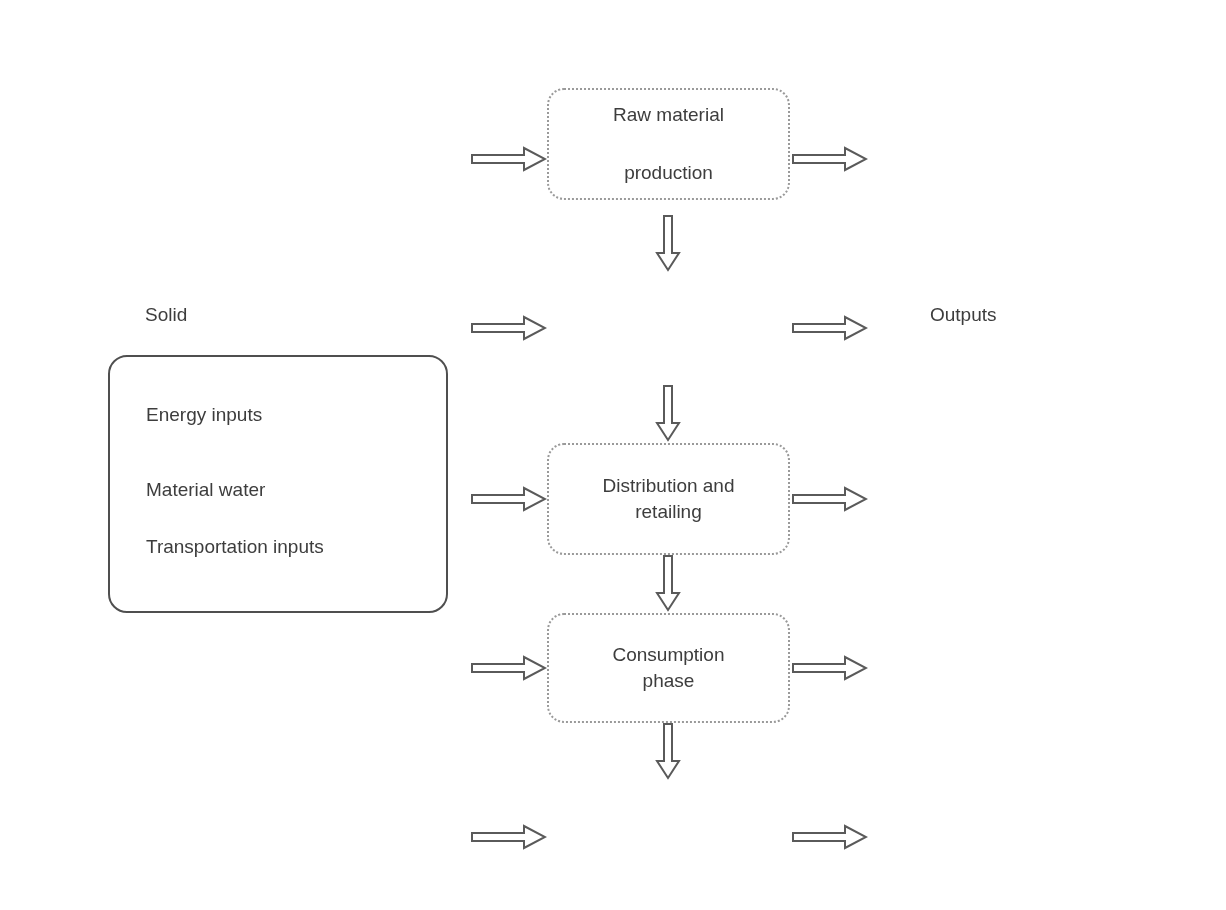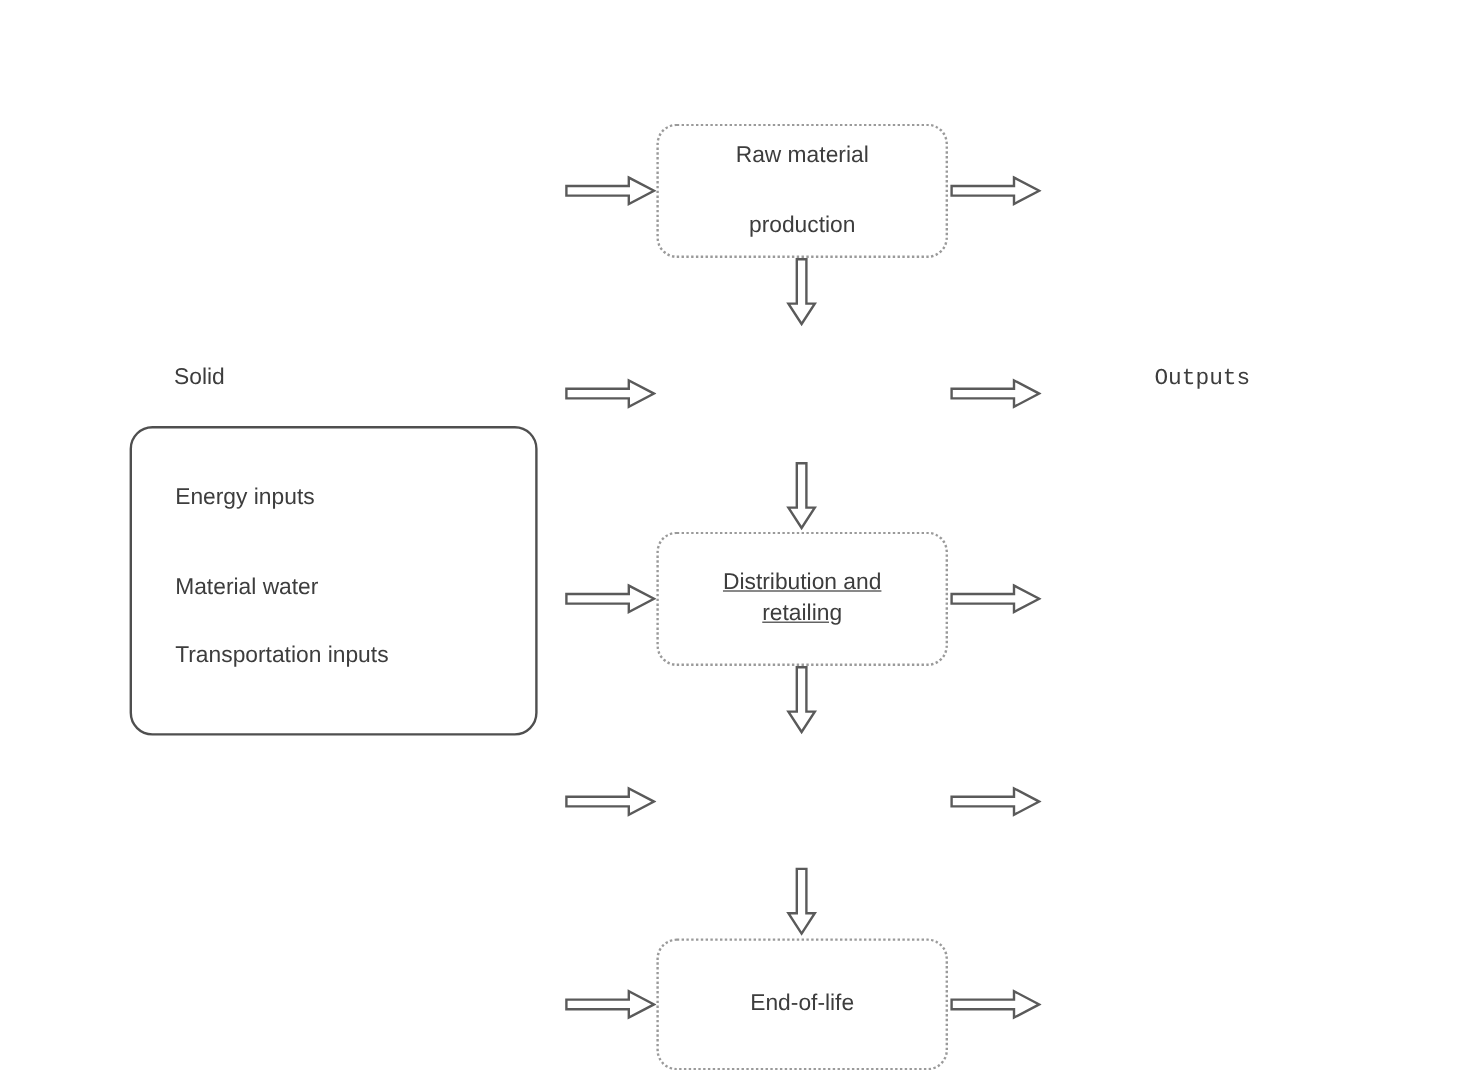--- a/index.html
+++ b/index.html
@@ -29,23 +29,23 @@
     flex-direction: column;
     align-items: center;
     justify-content: center;
     text-align: center;
     font-size: 19px;
     line-height: 26px;
     background: var(--background, #ffffff);
   }
   .stage span { display: block; white-space: nowrap; }
 
-  #stage-1 { top: 103px; height: 112px; gap: 32px; }
+  #stage-1 { top: 88px; height: 112px; gap: 32px; }
   #stage-2 { top: 273px; height: 110px; }
-  #stage-3 { top: 443px; height: 112px; text-decoration: underline; }
+  #stage-3 { top: 443px; height: 112px; }
   #stage-4 { top: 613px; height: 110px; }
   #stage-5 { top: 782px; height: 110px; }
 
   
   .arrow { position: absolute; }
   .arrow polygon {
     fill: var(--arrow-fill, #ffffff);
     stroke: var(--arrow-outline, #5a5a5a);
     stroke-width: 2;
     stroke-linejoin: miter;
@@ -66,21 +66,21 @@
   .down-y4 { top: 723px; }
 
   
   .panel-label {
     position: absolute;
     font-size: 19px;
     line-height: 24px;
     white-space: nowrap;
   }
   #inputs-label  { left: 145px; top: 303px; }
-  #outputs-label { left: 962px; top: 303px; font-family: Liberation Mono, monospace; }
+  #outputs-label { left: 930px; top: 303px; }
 
   .panel {
     position: absolute;
     box-sizing: border-box;
     border: 2px solid var(--solid-border, #4f4f4f);
     background: var(--background, #ffffff);
   }
   #inputs-panel  { left: 108px; top: 355px; width: 340px; height: 258px; border-radius: 19px; }
   #outputs-panel { left: 885px; top: 363px; width: 309px; height: 325px; }
 
@@ -107,22 +107,23 @@
 <div id="canvas" style="--background: #ffffff; --text: #3d3d3d; --dotted-border: #9a9a9a; --solid-border: #4f4f4f; --arrow-outline: #5a5a5a; --arrow-fill: #ffffff;">
 
   <div class="stage" id="stage-1">
     <span>Raw material</span>
     <span>production</span>
   </div>
   <div class="stage" id="stage-3">
     <span>Distribution and</span>
     <span>retailing</span>
   </div>
-  <div class="stage" id="stage-5">
-    <span>End-of-life</span>
+  <div class="stage" id="stage-4">
+    <span>Consumption</span>
+    <span>phase</span>
   </div>
 
   <svg class="arrow arrow-left-col arrow-y1" width="77" height="26" viewBox="0 0 77 26">
       <polygon points="2,9 54,9 54,2 75,13 54,24 54,17 2,17"></polygon>
     </svg>
   <svg class="arrow arrow-left-col arrow-y2" width="77" height="26" viewBox="0 0 77 26">
       <polygon points="2,9 54,9 54,2 75,13 54,24 54,17 2,17"></polygon>
     </svg>
   <svg class="arrow arrow-left-col arrow-y3" width="77" height="26" viewBox="0 0 77 26">
       <polygon points="2,9 54,9 54,2 75,13 54,24 54,17 2,17"></polygon>

